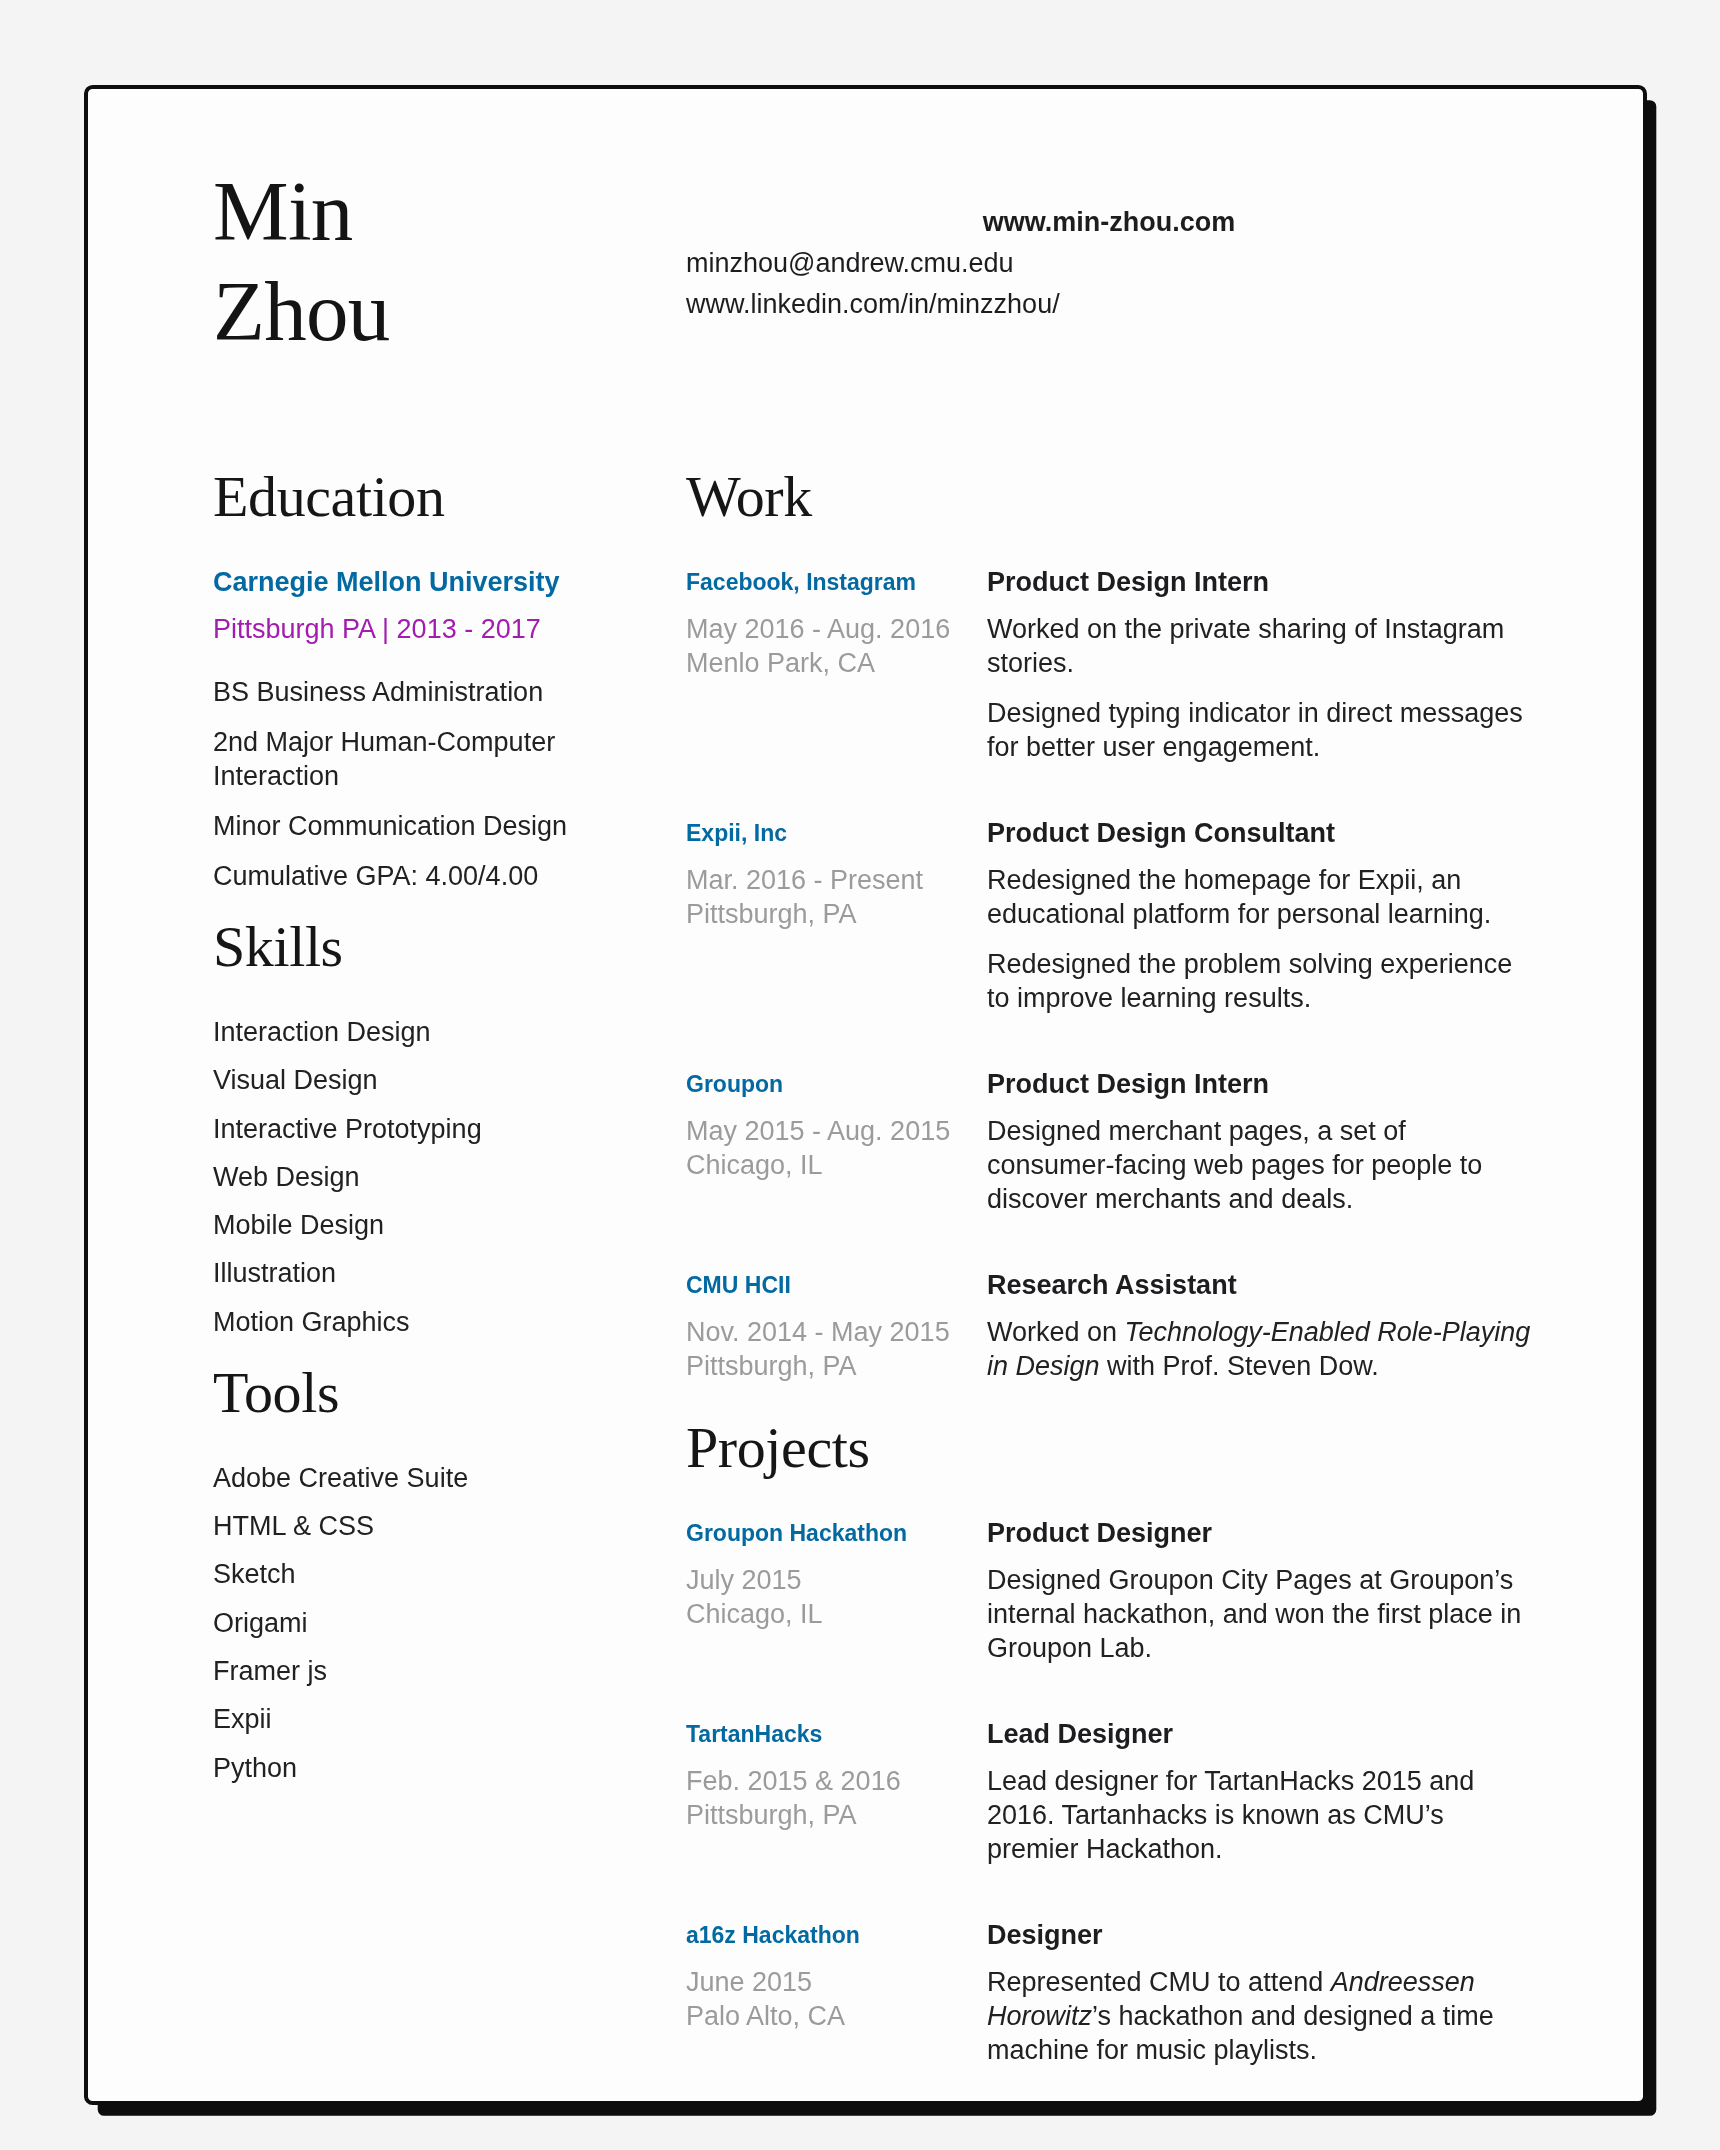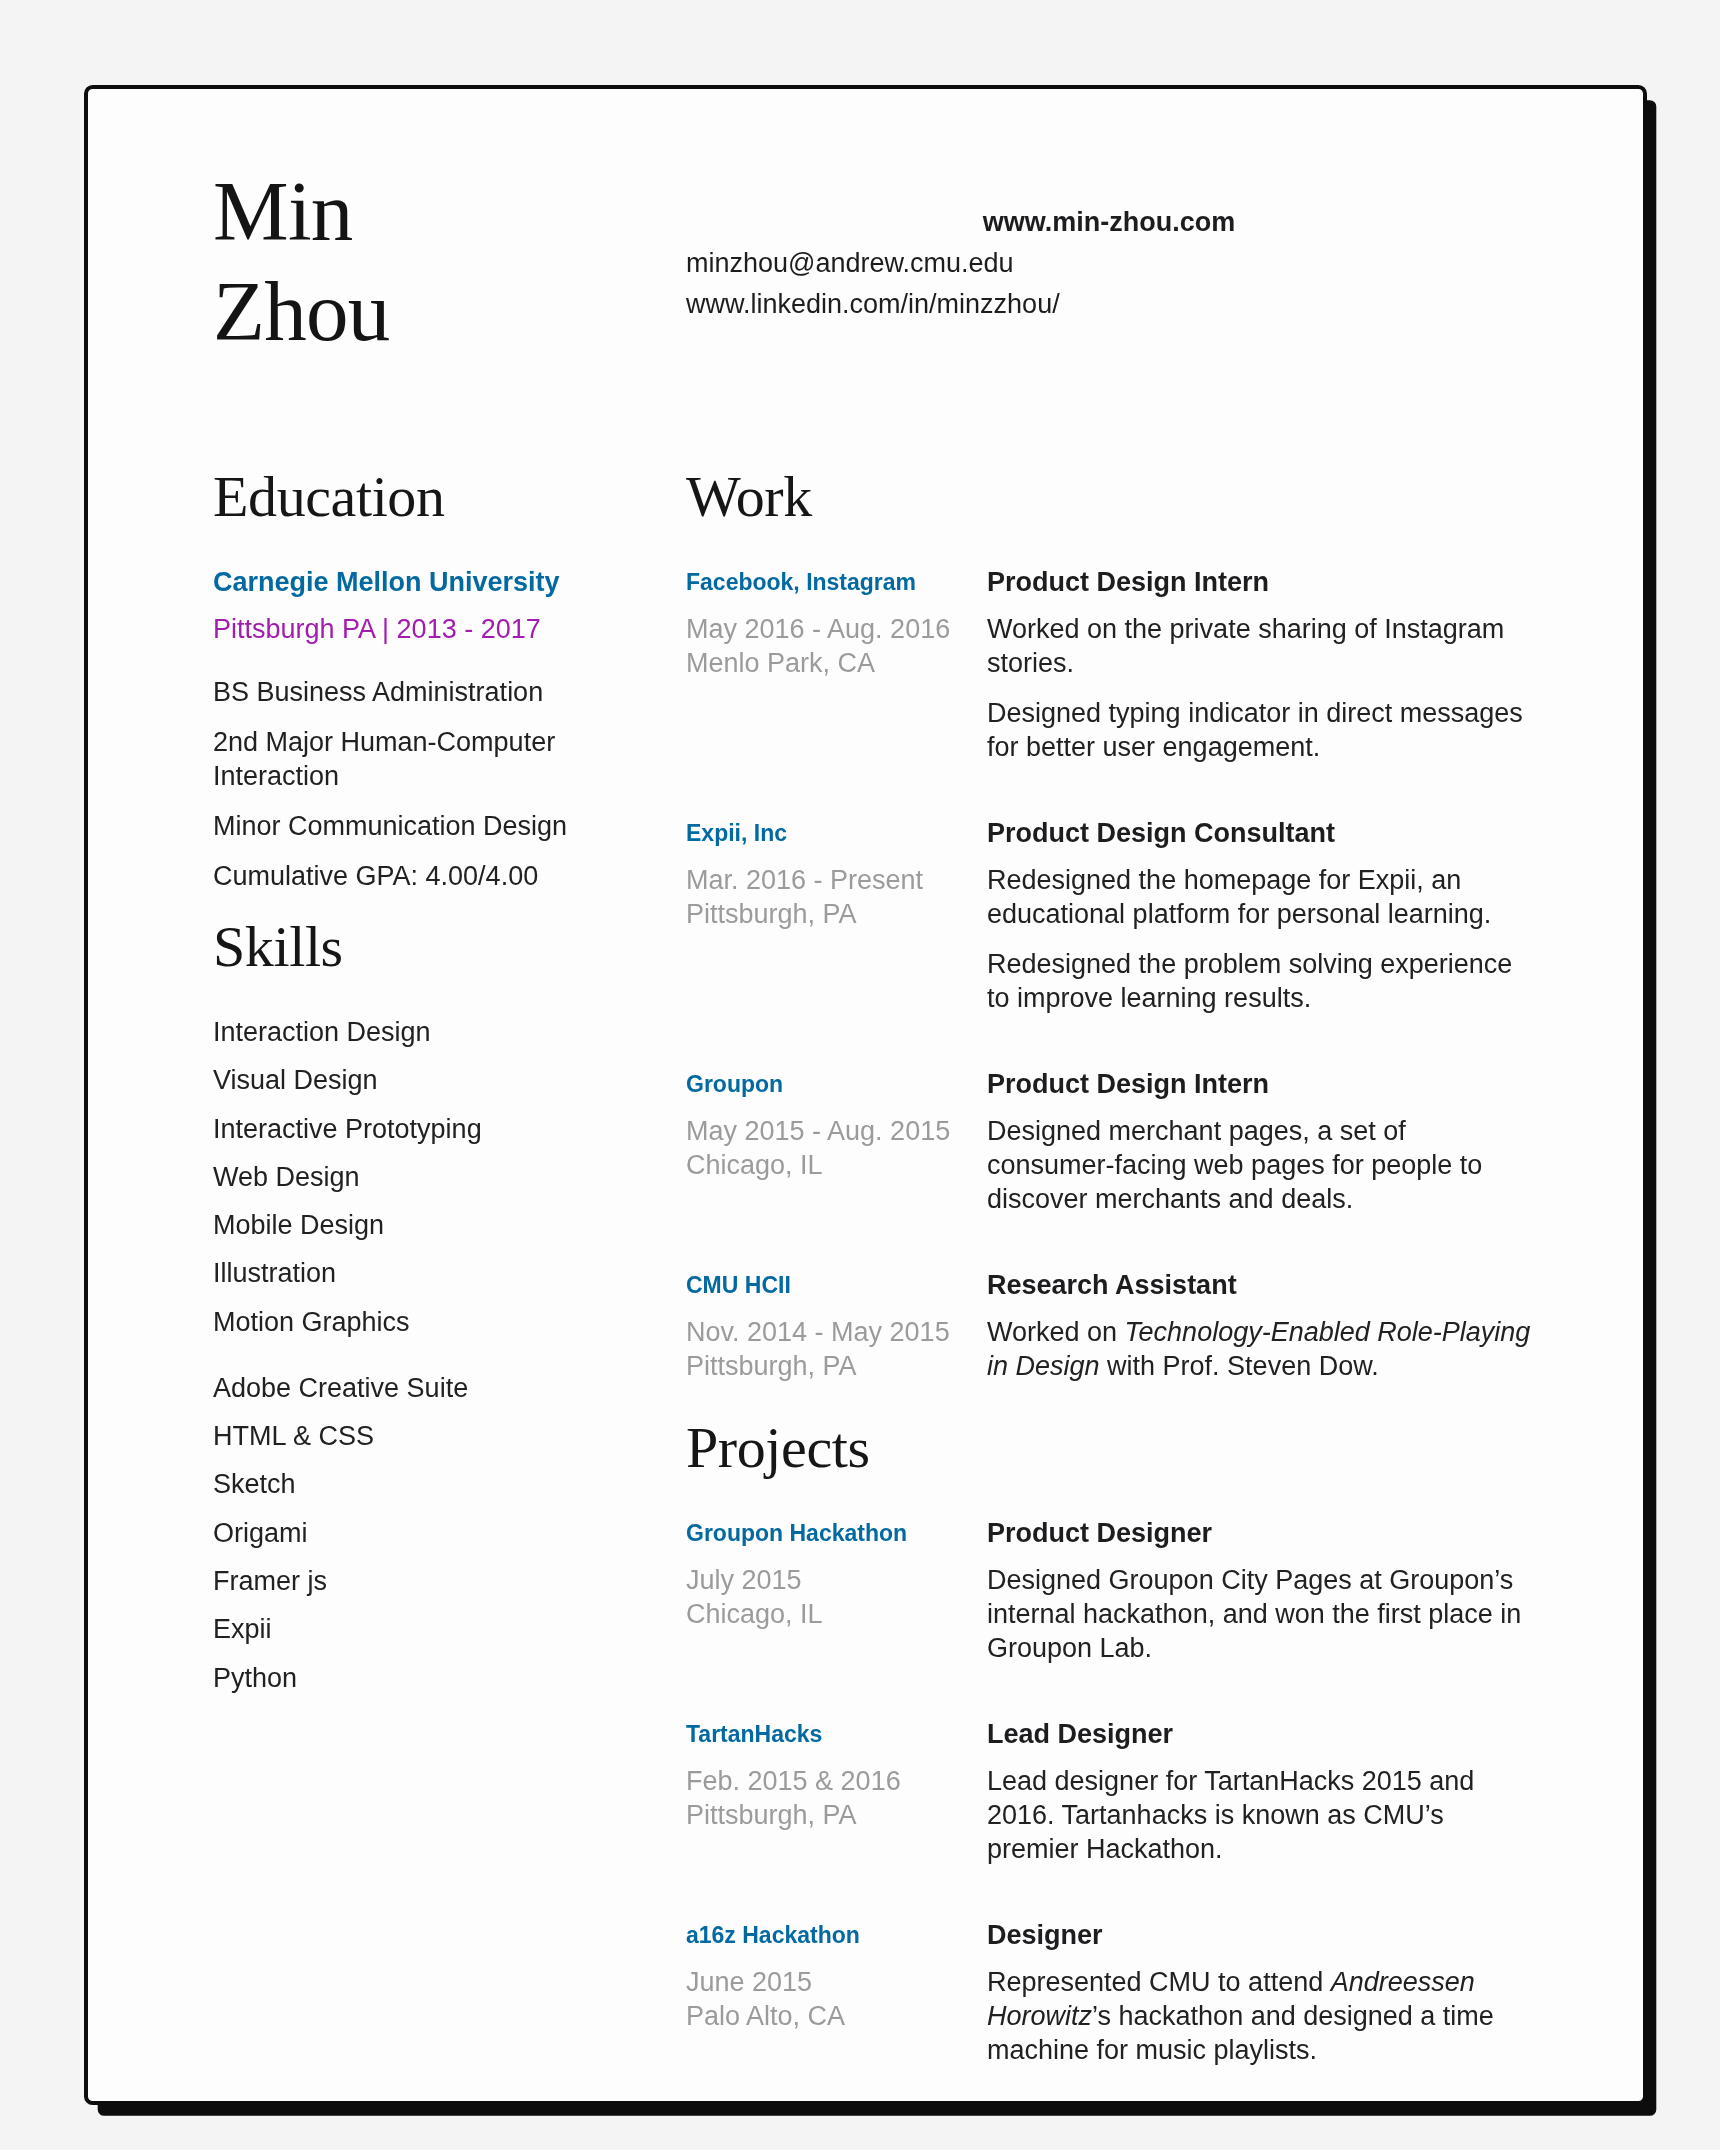--- a/index.html
+++ b/index.html
@@ -125,20 +125,21 @@
         <div class="plain-list">
             <div class="list-item">Interaction Design</div>
             <div class="list-item">Visual Design</div>
             <div class="list-item">Interactive Prototyping</div>
             <div class="list-item">Web Design</div>
             <div class="list-item">Mobile Design</div>
             <div class="list-item">Illustration</div>
             <div class="list-item">Motion Graphics</div>
           </div>
 
+        <h2 class="section-heading spaced">Tools</h2>
         <div class="plain-list">
             <div class="list-item">Adobe Creative Suite</div>
             <div class="list-item">HTML &amp; CSS</div>
             <div class="list-item">Sketch</div>
             <div class="list-item">Origami</div>
             <div class="list-item">Framer js</div>
             <div class="list-item">Expii</div>
             <div class="list-item">Python</div>
           </div>
       </div>

